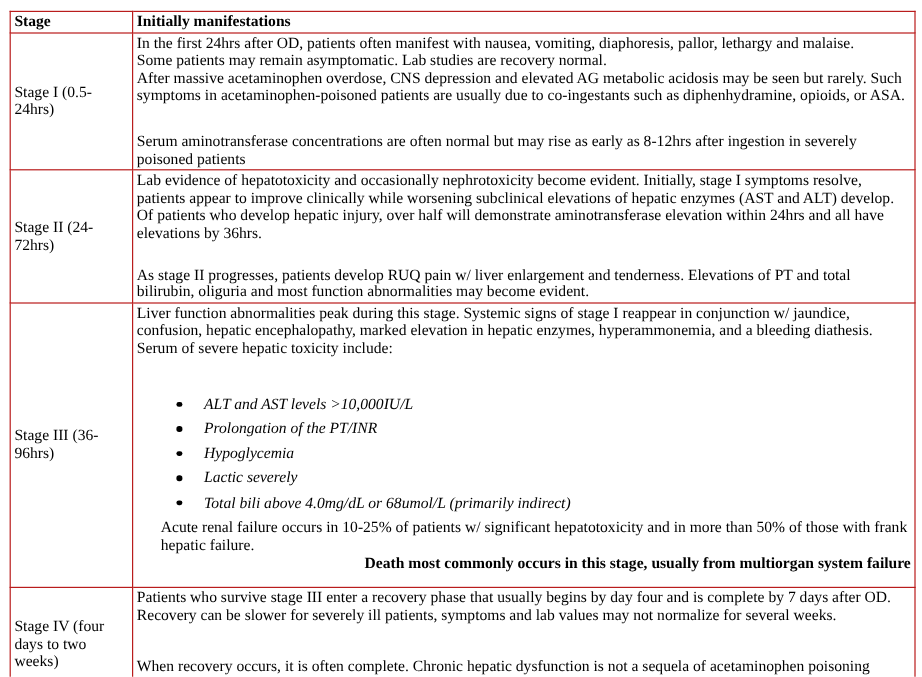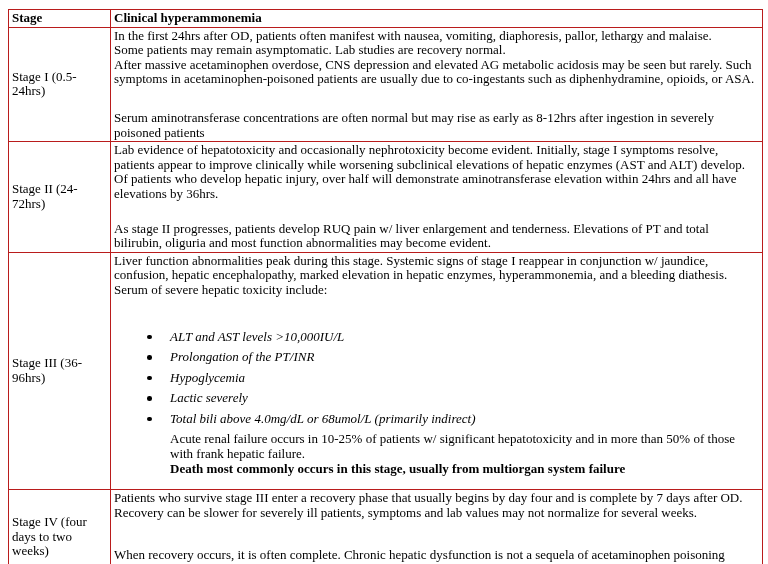--- a/index.html
+++ b/index.html
@@ -59,39 +59,40 @@
     content: "";
     position: absolute;
     left: 0;
     top: 5px;
     width: 4.5px;
     height: 4.5px;
     border-radius: 50%;
     background: #000000;
   }
   .indent-note {
-    margin-left: 56px;
+    margin-left: 20px;
   }
   .bold-line {
     font-weight: bold;
+    text-align: right;
   }
 </style>
 </head>
 <body>
 
 <div class="doc">
   <table class="stage-table">
     <colgroup>
       <col class="c-stage">
       <col class="c-manifest">
     </colgroup>
     <thead>
       <tr>
         <th>Stage</th>
-        <th>Clinical hyperammonemia</th>
+        <th>Initially manifestations</th>
       </tr>
     </thead>
     <tbody>
 
       <tr>
         <td class="stage-cell">Stage I (0.5-24hrs)</td>
         <td>
           <p>In the first 24hrs after OD, patients often manifest with nausea, vomiting, diaphoresis, pallor, lethargy and malaise.</p>
           <p>Some patients may remain asymptomatic. Lab studies are recovery normal.</p>
           <p>After massive acetaminophen overdose, CNS depression and elevated AG metabolic acidosis may be seen but rarely. Such symptoms in acetaminophen-poisoned patients are usually due to co-ingestants such as diphenhydramine, opioids, or ASA.</p>

